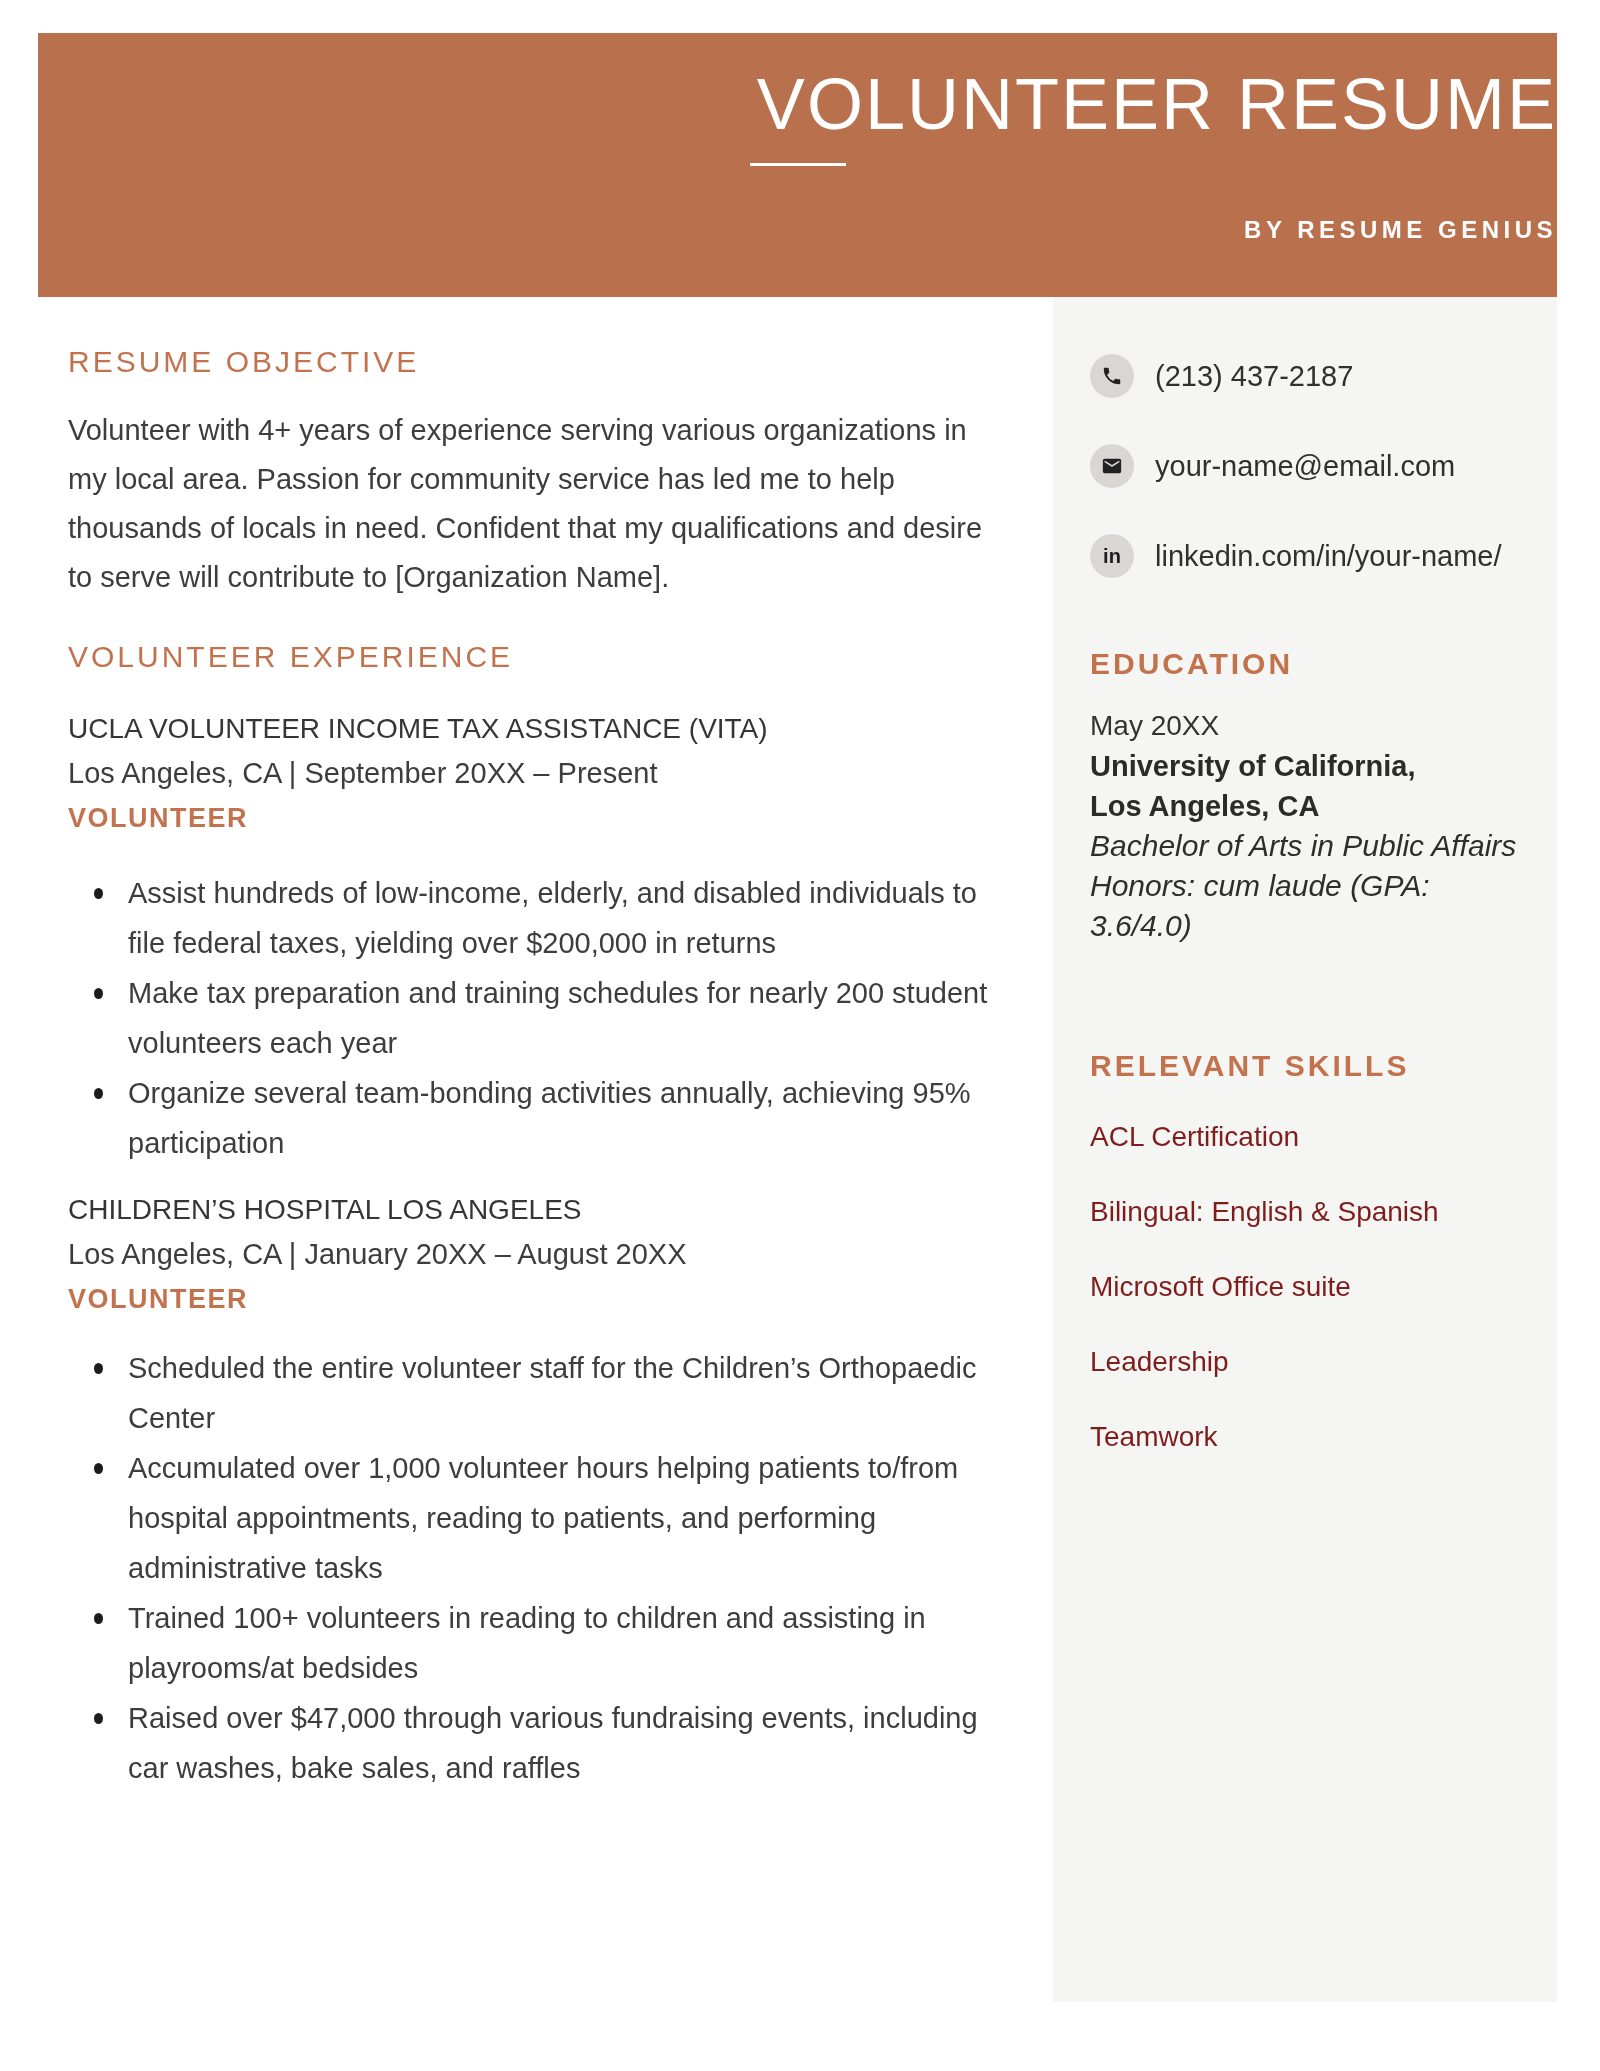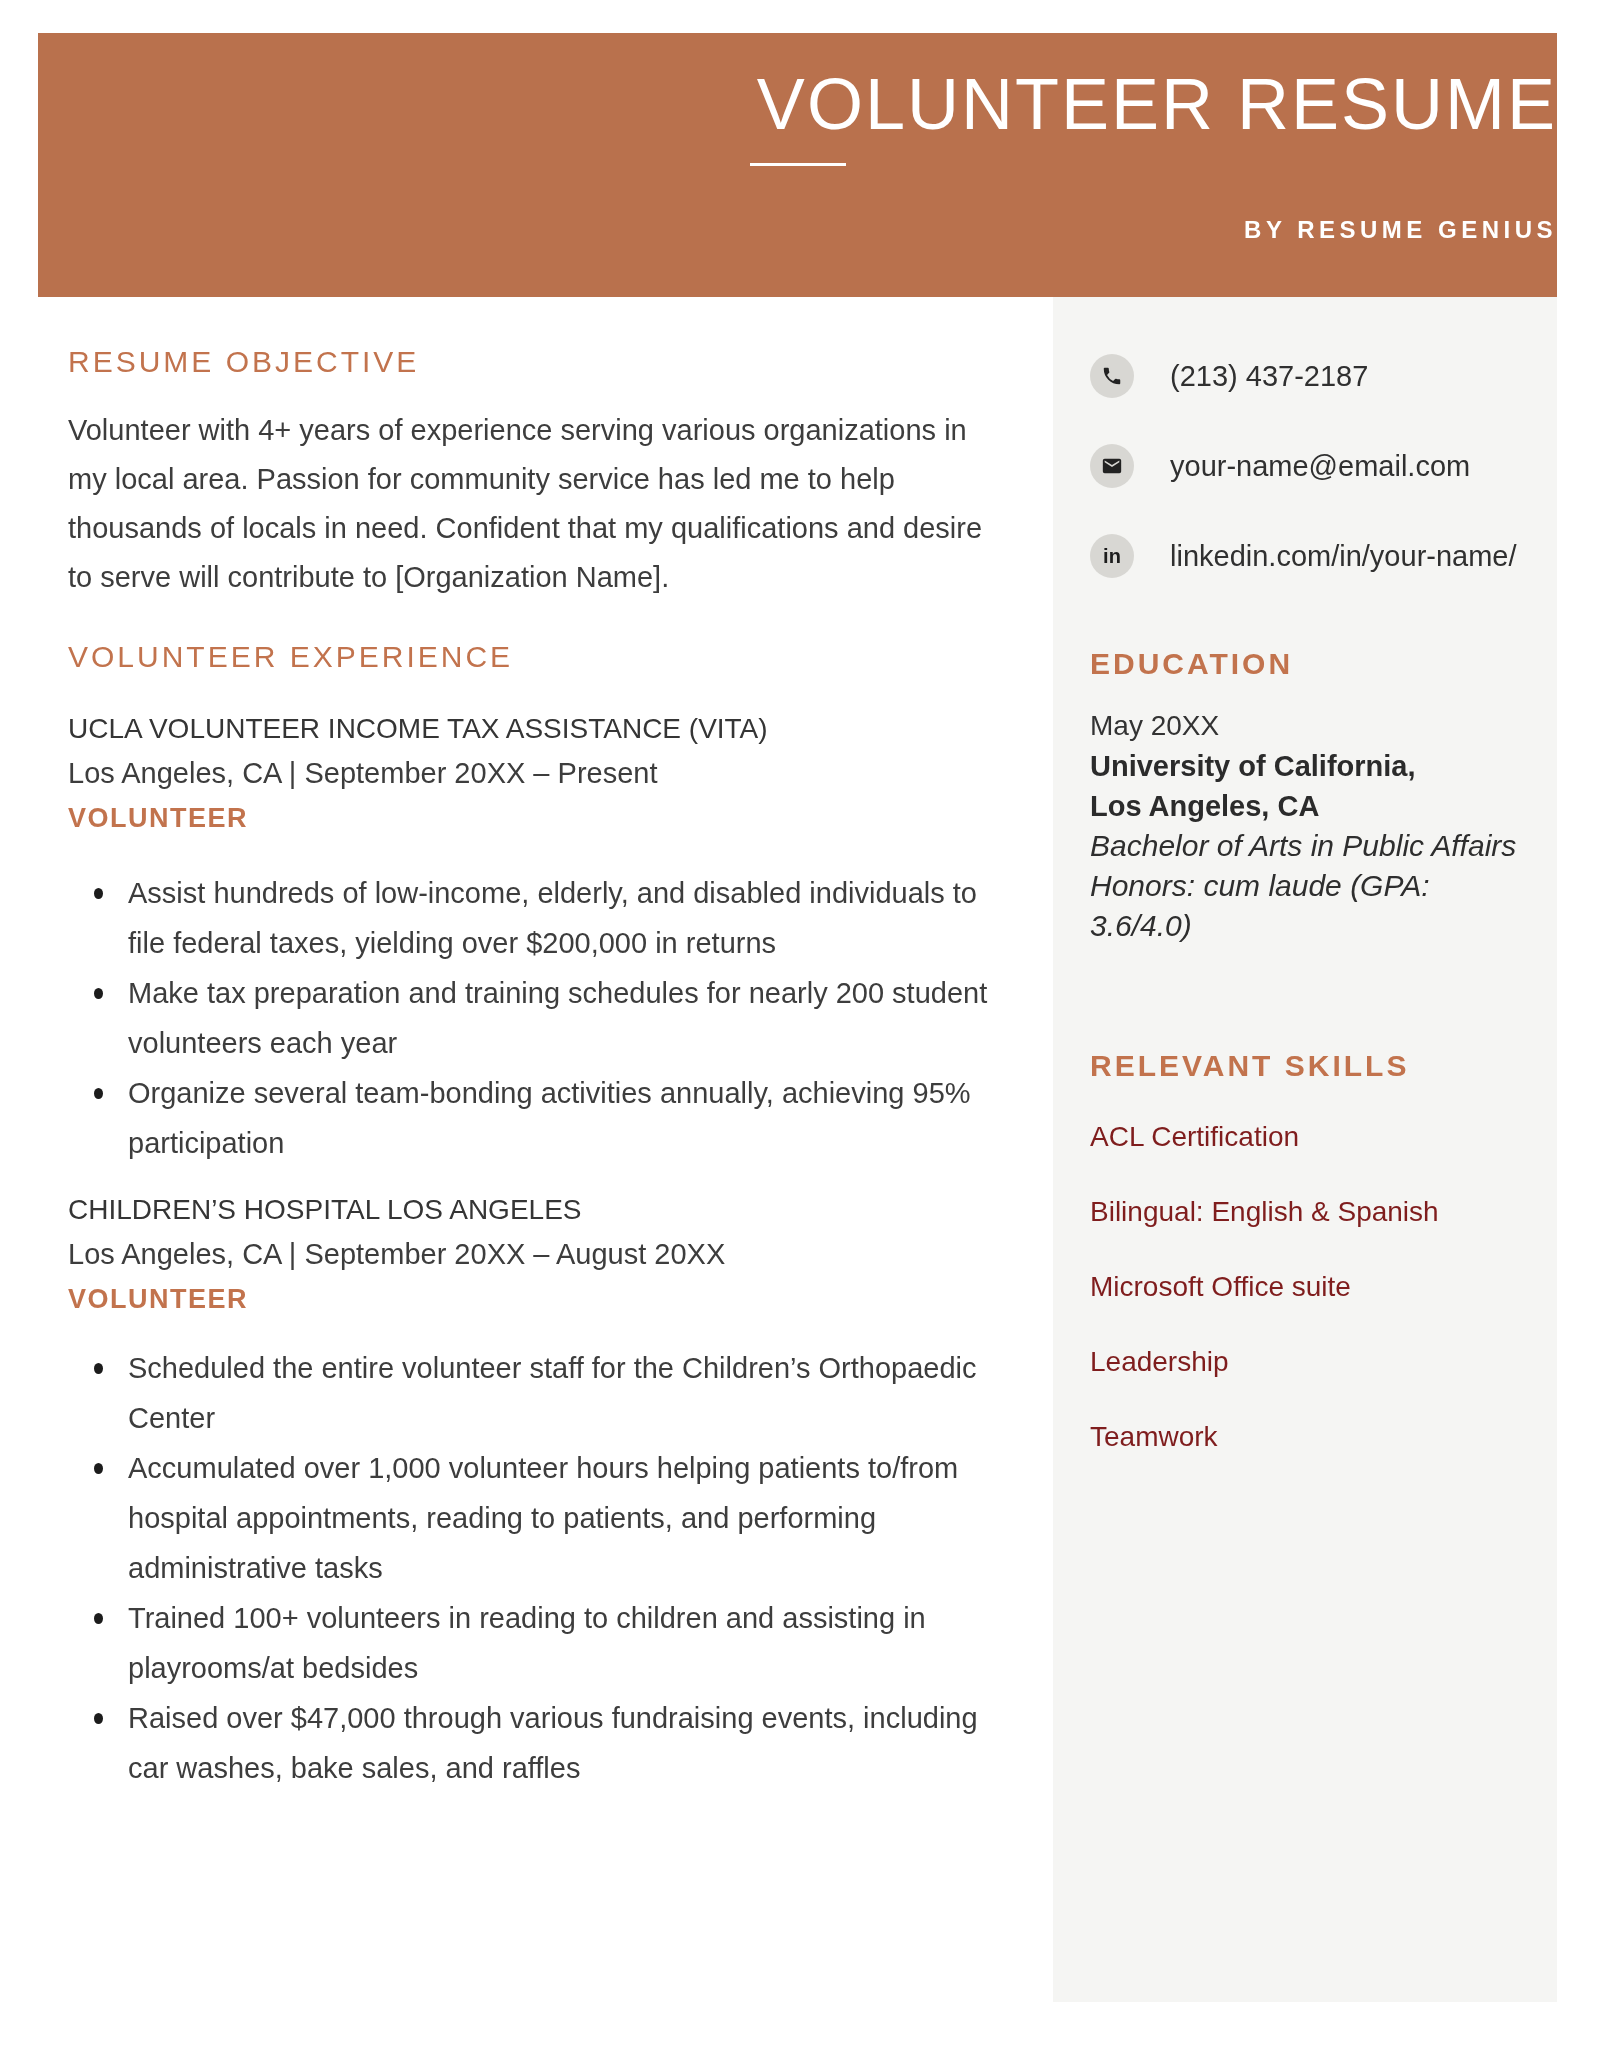--- a/index.html
+++ b/index.html
@@ -50,21 +50,21 @@
   .sidebar{
     position:absolute;
     left:1053px; top:297px;
     width:504px; height:1705px;
     background:var(--sidebar);
     padding:57px 18px 0 37px;
   }
   .contact-row{
     display:flex;
     align-items:center;
-    gap:36px;
+    gap:21px;
     margin-bottom:46px;
   }
   .icon-circle{
     flex:0 0 44px;
     width:44px; height:44px;
     border-radius:50%;
     background:var(--circle);
     display:flex; align-items:center; justify-content:center;
   }
   .icon-circle svg{width:22px;height:22px;fill:#222;}
@@ -224,21 +224,21 @@
           <li>Assist hundreds of low-income, elderly, and disabled individuals to file federal taxes, yielding over $200,000 in returns</li>
 
           <li>Make tax preparation and training schedules for nearly 200 student volunteers each year</li>
 
           <li>Organize several team-bonding activities annually, achieving 95% participation</li>
         </ul>
     </section>
 
     <section class="job job2">
       <p class="org">CHILDREN’S HOSPITAL LOS ANGELES</p>
-      <p class="meta">Los Angeles, CA | September 20XX – August 20XX</p>
+      <p class="meta">Los Angeles, CA | January 20XX – August 20XX</p>
       <p class="role">VOLUNTEER</p>
       <ul class="bullets">
 
           <li>Scheduled the entire volunteer staff for the Children’s Orthopaedic Center</li>
 
           <li>Accumulated over 1,000 volunteer hours helping patients to/from hospital appointments, reading to patients, and performing administrative tasks</li>
 
           <li>Trained 100+ volunteers in reading to children and assisting in playrooms/at bedsides</li>
 
           <li>Raised over $47,000 through various fundraising events, including car washes, bake sales, and raffles</li>

